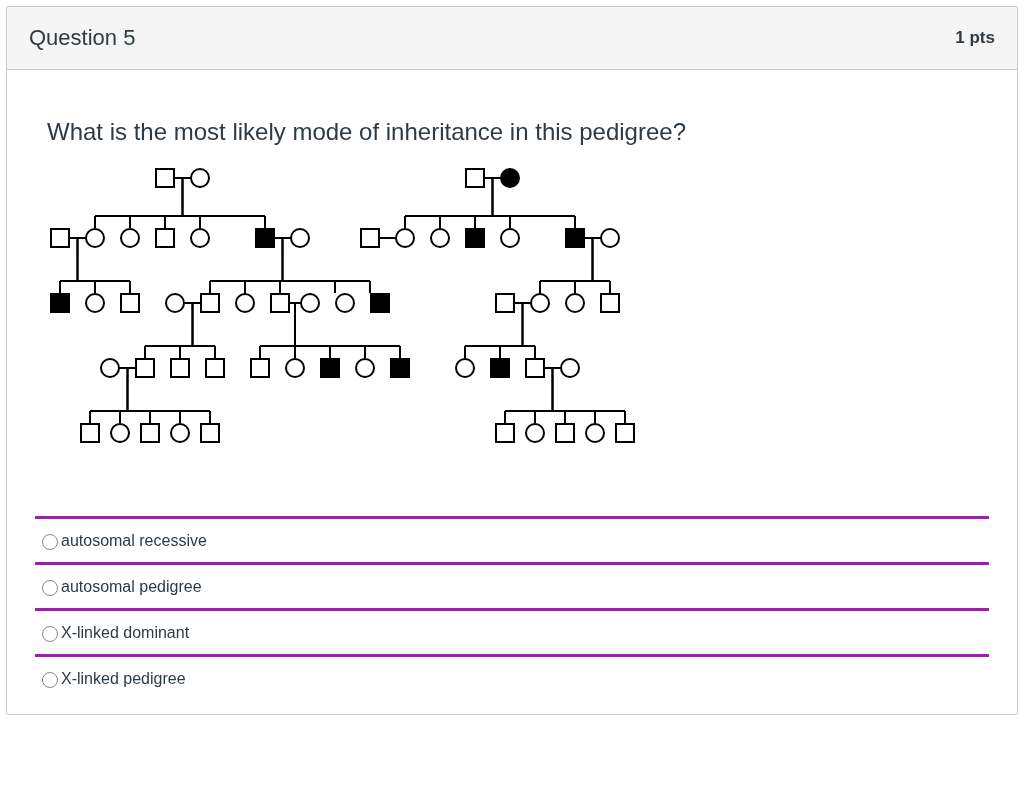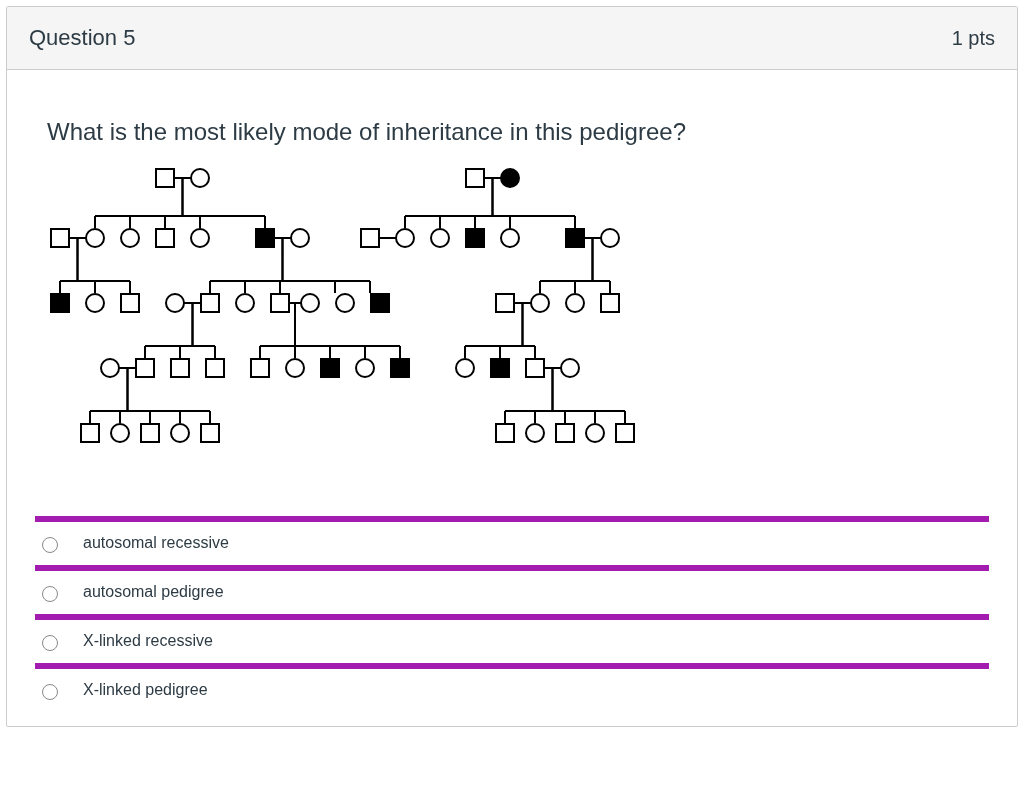--- a/index.html
+++ b/index.html
@@ -1,25 +1,25 @@
 <!DOCTYPE html>
 <html><head>
 <meta charset="utf-8">
 <style>
   html,body{margin:0;padding:0;background:#fff;font-family:"Helvetica Neue",Helvetica,Arial,sans-serif;color:#2d3b45}
   .page{padding:6px}
   .card{border:1px solid #ccc;border-radius:2px;overflow:hidden}
   .card-header{background:#f5f5f5;border-bottom:1px solid #ccc;padding:18px 22px;display:flex;justify-content:space-between;align-items:center}
   .card-header h2{margin:0;font-size:22px;font-weight:400}
-  .points{font-size:20px;font-weight:400}
+  .points{font-size:17px;font-weight:700}
   .card-body{padding:30px 28px 14px 28px}
   .qtext{font-size:24px;margin:18px 0 12px 12px}
   .figure{margin:0 0 30px 0}
   .answers{padding-top:18px}
-  .answer{border-top:6px solid #a21caf;padding:12px 2px;display:flex;align-items:flex-start;gap:22px}
+  .answer{border-top:3px solid #a21caf;padding:12px 2px;display:flex;align-items:flex-end;gap:0}
   .answers .answer:last-child{border-bottom:none}
   .radio{appearance:none;-webkit-appearance:none;width:16px;height:16px;border:1.5px solid #888;border-radius:50%;background:#fff;display:inline-block;flex:0 0 16px;cursor:pointer}
   .answer label{font-size:16px;cursor:pointer}
   
   svg{display:block}
 </style>
 </head>
 <body>
 
 <div class="page">
@@ -178,21 +178,21 @@
         <div class="answer">
           <input type="radio" name="q5" class="radio" style="">
           <label>autosomal recessive</label>
         </div>
         <div class="answer">
           <input type="radio" name="q5" class="radio" style="">
           <label>autosomal pedigree</label>
         </div>
         <div class="answer">
           <input type="radio" name="q5" class="radio" style="">
-          <label>X-linked recessive</label>
+          <label>X-linked dominant</label>
         </div>
         <div class="answer">
           <input type="radio" name="q5" class="radio" style="">
           <label>X-linked pedigree</label>
         </div>
       </div>
     </div>
   </div>
 </div>
 

